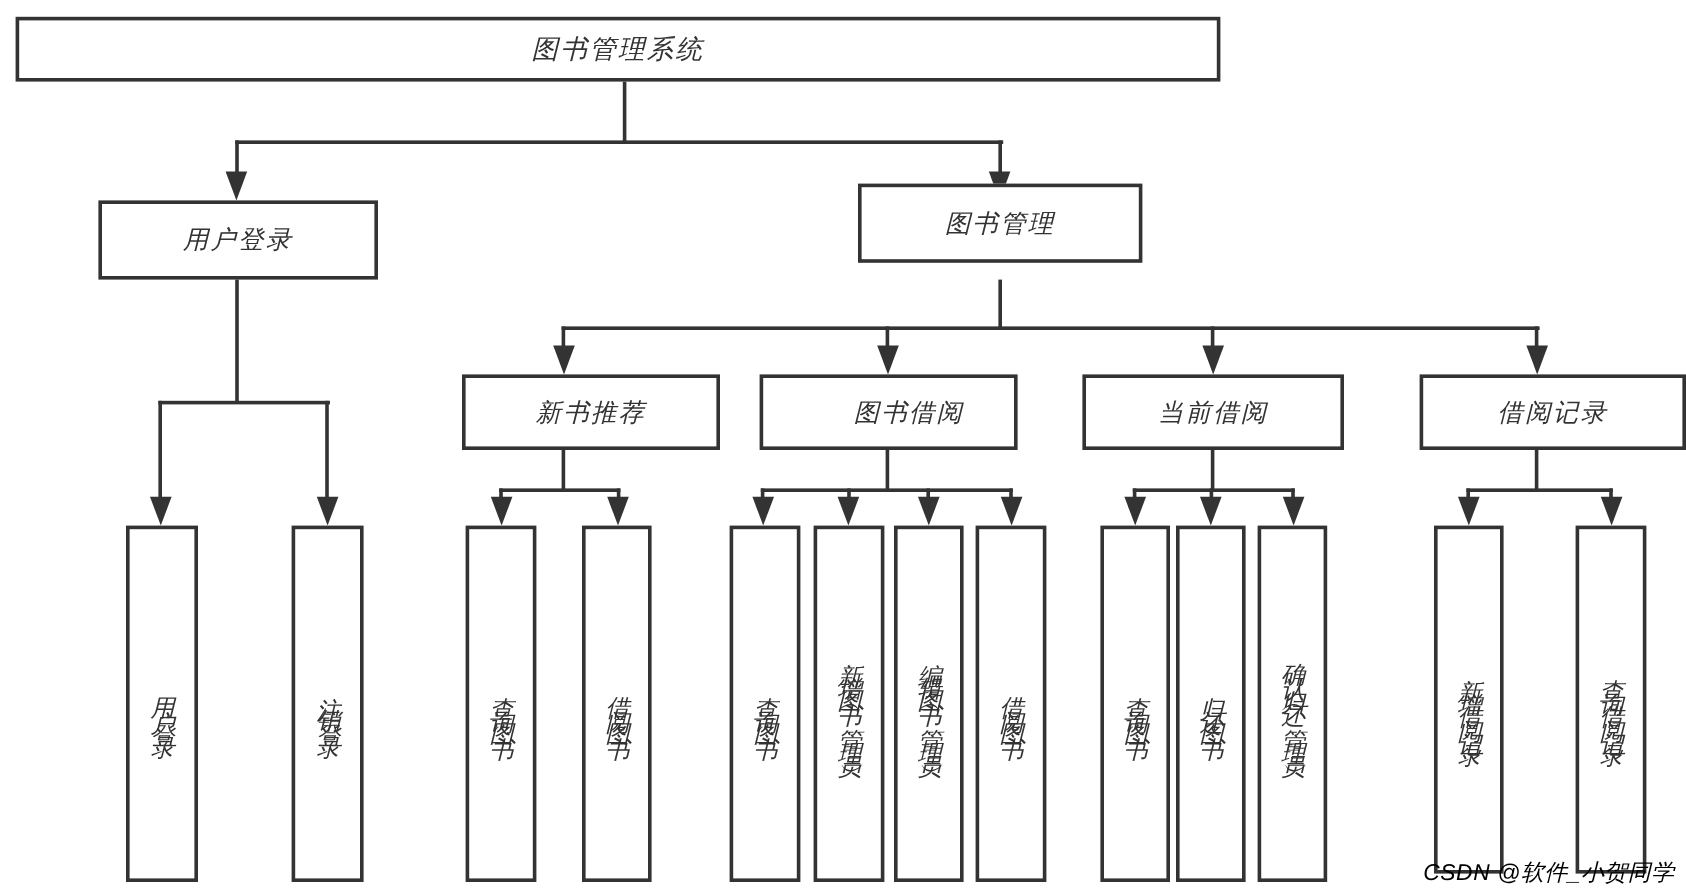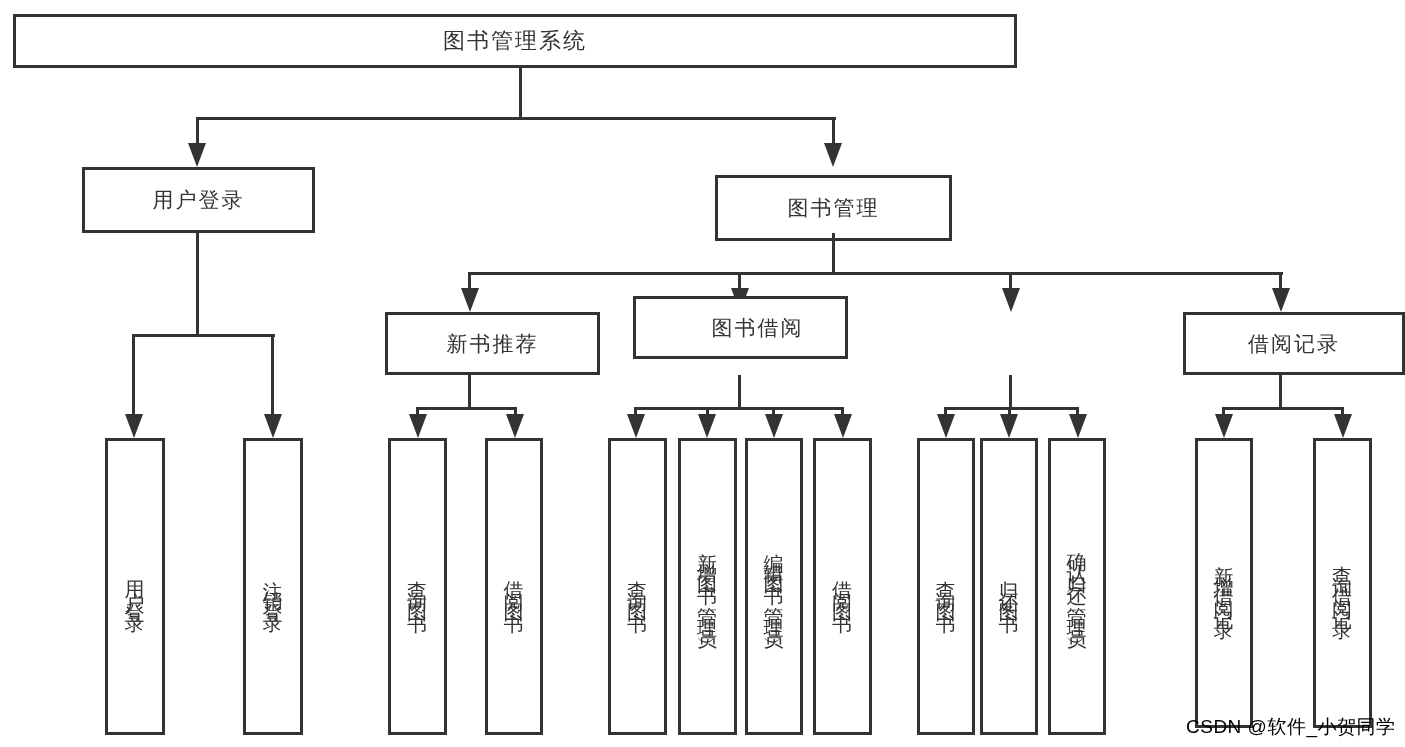--- a/index.html
+++ b/index.html
@@ -1,19 +1,20 @@
 <!DOCTYPE html>
 <html><head>
 <meta charset="utf-8">
 <style>
   html,body { margin:0; padding:0; background:#ffffff; }
   #canvas {
     position:relative; width:1405px; height:747px; background:#ffffff;
     font-family:"Liberation Sans","DejaVu Sans",sans-serif; color:#333333;
     overflow:hidden;
+    font-style:italic;
   }
   .hbox {
     position:absolute; box-sizing:border-box; border:3px solid #333333;
     background:#ffffff; display:flex; align-items:center; justify-content:center;
     font-size:21px; letter-spacing:2px; color:#333333;
   }
   .hbox.root { font-size:22px; }
   .vbox {
     position:absolute; box-sizing:border-box; border:3px solid #333333;
     background:#ffffff; display:flex; align-items:center; justify-content:center;
@@ -46,21 +47,21 @@
   <div class="line" style="left:519px; top:68px; width:3px; height:51px;"></div>
   <div class="line" style="left:196px; top:117px; width:640px; height:3px;"></div>
   <div class="line" style="left:196px; top:117px; width:3px; height:30px;"></div>
   <div class="arrow" style="left:188px; top:143px;"></div>
   <div class="line" style="left:832px; top:117px; width:3px; height:30px;"></div>
   <div class="arrow" style="left:824px; top:143px;"></div>
 
   <div class="hbox" style="left:82px; top:167px; width:233px; height:66px;">
     <span>用户登录</span>
   </div>
-  <div class="hbox" style="left:715px; top:175px; width:237px; height:66px;">
+  <div class="hbox" style="left:715px; top:153px; width:237px; height:66px;">
     <span>图书管理</span>
   </div>
 
   <div class="line" style="left:196px; top:233px; width:3px; height:103px;"></div>
   <div class="line" style="left:132px; top:334px; width:143px; height:3px;"></div>
   <div class="line" style="left:132px; top:334px; width:3px; height:82px;"></div>
   <div class="arrow" style="left:125px; top:414px;"></div>
   <div class="line" style="left:271px; top:334px; width:3px; height:82px;"></div>
   <div class="arrow" style="left:264px; top:414px;"></div>
 
@@ -71,22 +72,25 @@
   <div class="line" style="left:738px; top:272px; width:3px; height:20px;"></div>
   <div class="arrow" style="left:731px; top:288px;"></div>
   <div class="line" style="left:1009px; top:272px; width:3px; height:20px;"></div>
   <div class="arrow" style="left:1002px; top:288px;"></div>
   <div class="line" style="left:1279px; top:272px; width:3px; height:20px;"></div>
   <div class="arrow" style="left:1272px; top:288px;"></div>
 
   <div class="hbox" style="left:363px; top:312px; width:215px; height:63px;margin-left:22px;">
     <span>新书推荐</span>
   </div>
-  <div class="hbox" style="left:633px; top:296px; width:215px; height:63px;padding-left:34px;">
+  <div class="hbox" style="left:633px; top:312px; width:215px; height:63px;padding-left:34px;">
     <span>图书借阅</span>
+  </div>
+  <div class="hbox" style="left:902px; top:312px; width:218px; height:63px;">
+    <span>当前借阅</span>
   </div>
   <div class="hbox" style="left:1144px; top:312px; width:222px; height:63px;margin-left:39px;">
     <span>借阅记录</span>
   </div>
 
   <div class="line" style="left:468px; top:375px; width:3px; height:34px;"></div>
   <div class="line" style="left:416px; top:407px; width:101px; height:3px;"></div>
   <div class="line" style="left:416px; top:407px; width:3px; height:9px;"></div>
   <div class="arrow" style="left:409px; top:414px;"></div>
   <div class="line" style="left:514px; top:407px; width:3px; height:9px;"></div>

